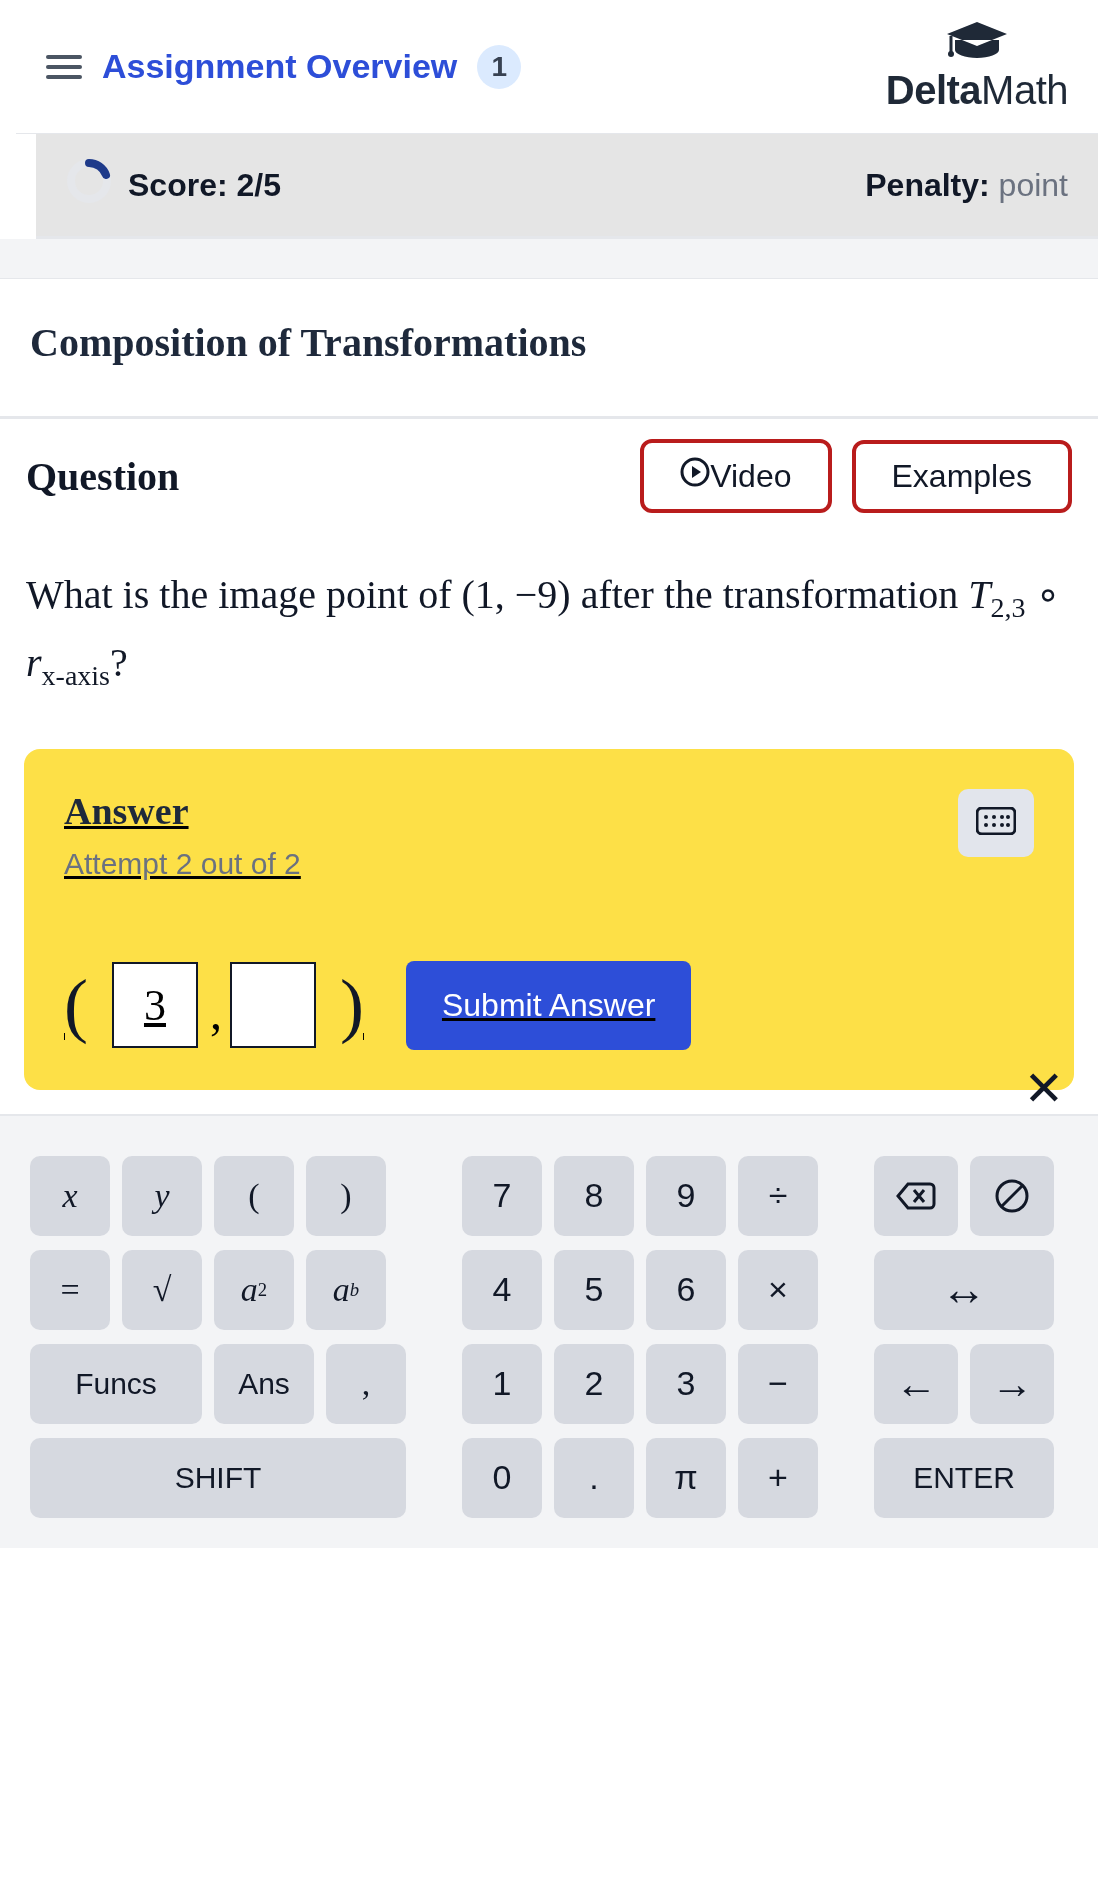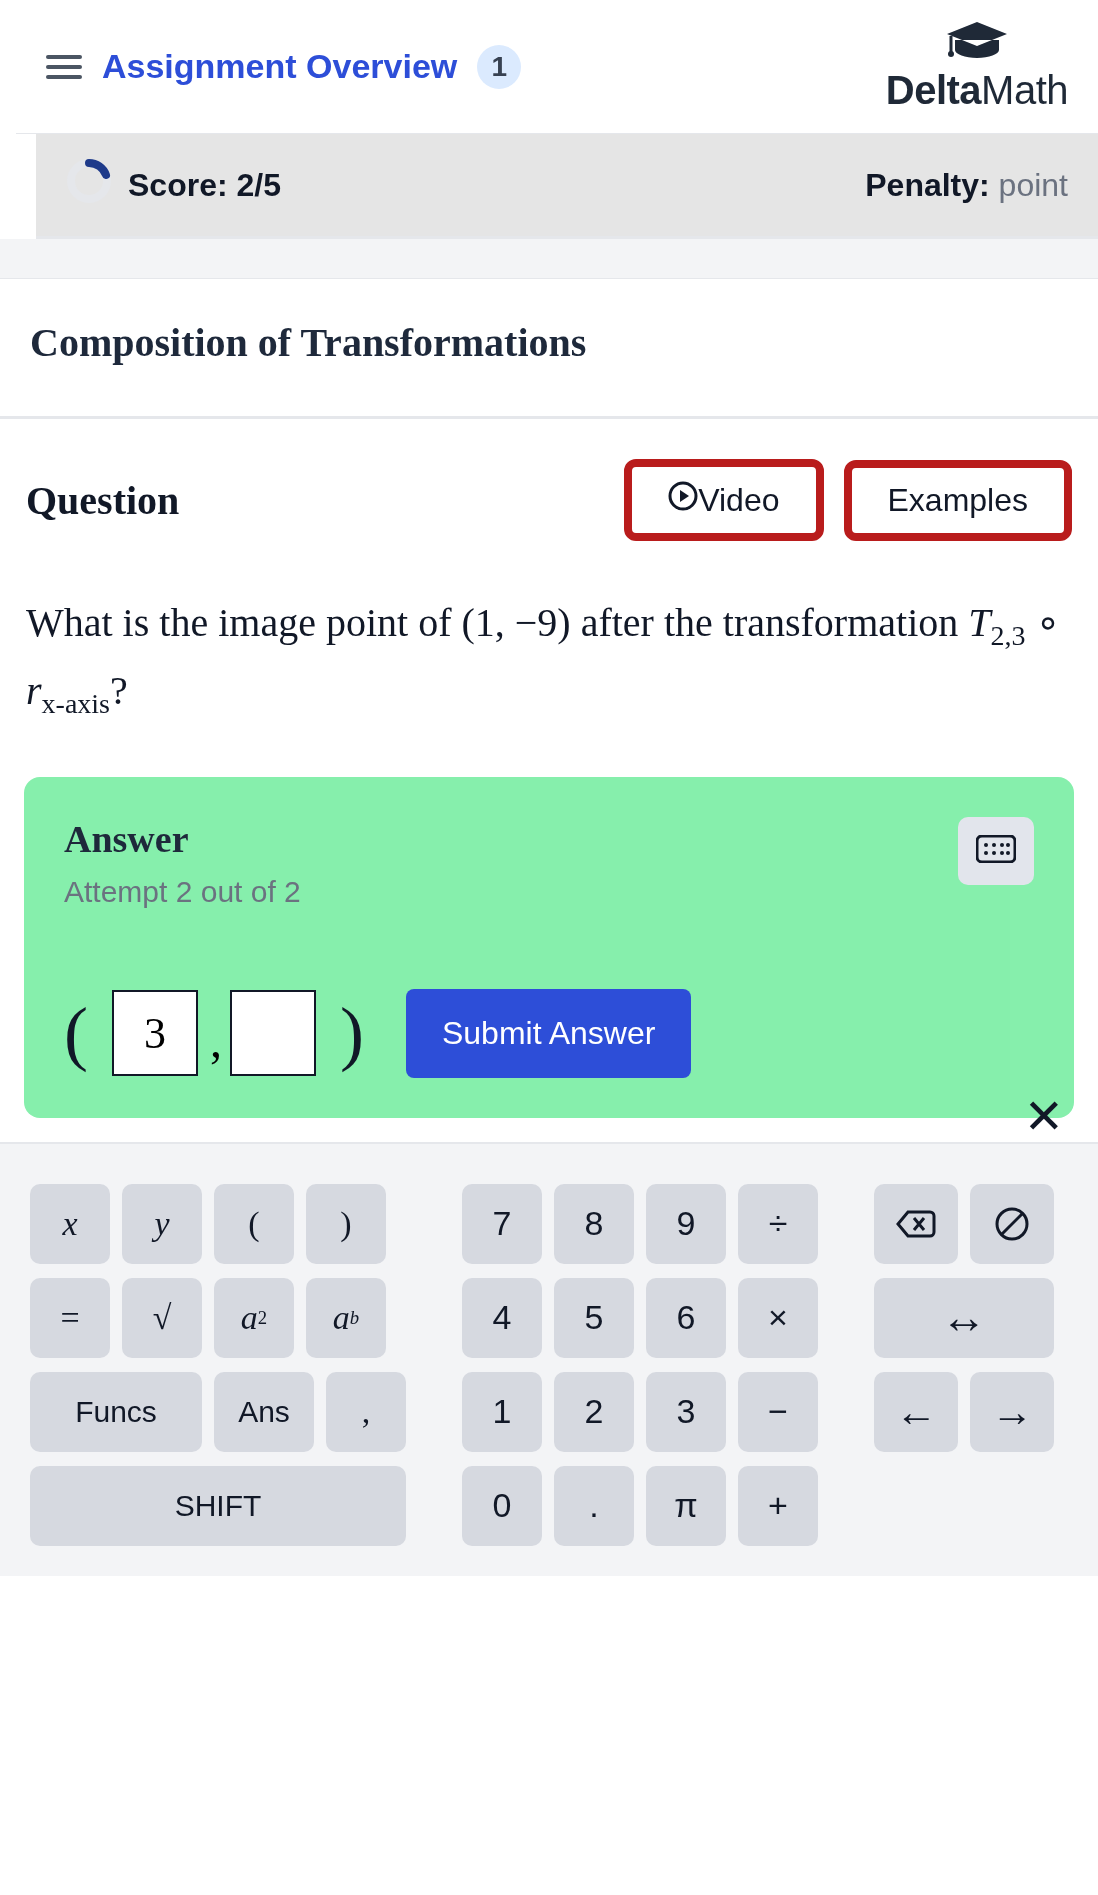--- a/index.html
+++ b/index.html
@@ -34,40 +34,41 @@
   
   .gap { height: 40px; background: #f3f4f6; border-bottom: 1px solid #e5e7eb; }
   
   .section-title {
     font-family: Georgia, 'Times New Roman', serif; font-weight: 700; font-size: 40px;
     color: #1e293b; padding: 40px 30px 50px;
   }
   .divider { height: 3px; background: #e5e7eb; }
   
   .qrow {
-    display: flex; align-items: center; padding: 40px 26px 30px; gap: 20px;
+    display: flex; align-items: center; padding: 20px 26px 30px; gap: 20px;
   }
   .qlabel { font-family: Georgia, serif; font-weight: 700; font-size: 40px; color: #111827; }
   .btn-outline {
-    border: 8px solid #b91c1c; background: #fff; border-radius: 12px;
+    border: 4px solid #b91c1c; background: #fff; border-radius: 12px;
     font-size: 32px; padding: 14px 36px; display: flex; align-items: center; gap: 0;
     color: #111827; cursor: pointer;
   }
   .btn-outline.video { margin-left: auto; }
   
   .question-text {
     font-family: Georgia, 'Times New Roman', serif; font-size: 40px; line-height: 1.6;
     padding: 20px 26px 50px; color: #111827;
   }
   .math-i { font-style: italic; font-family: 'Times New Roman', serif; }
   .math-sub { font-size: 0.7em; vertical-align: sub; }
   
   .answer-card {
-    margin: 0 24px 24px; background: #86efac; border-radius: 16px; padding: 40px;
+    margin: 0 24px 24px; background: #fde047; border-radius: 16px; padding: 40px;
     position: relative;
+    text-decoration: underline;
   }
   .answer-head { display: flex; align-items: flex-start; }
   .answer-title { font-family: Georgia, serif; font-weight: 700; font-size: 38px; color: #1e293b; }
   .kbd-btn {
     margin-left: auto; background: #e2e5ec; border-radius: 10px; width: 76px; height: 68px;
     display: flex; align-items: center; justify-content: center; cursor: pointer;
   }
   .attempt { color: #6b7280; font-size: 30px; margin-top: 14px; }
   
   .answer-input-row { display: flex; align-items: center; gap: 24px; margin-top: 80px; }
@@ -272,15 +273,18 @@
             </svg>
         </div>
       </div>
       <div class="krow">
         <div class="key full" style="font-size:46px;">↔</div>
       </div>
       <div class="krow">
         <div class="key" style="font-size:42px;">←</div>
         <div class="key" style="font-size:42px;">→</div>
       </div>
+      <div class="krow">
+        <div class="key full" style="font-family:'Segoe UI',Arial,sans-serif; font-size:30px;">ENTER</div>
+      </div>
     </div>
   </div>
 </div>
 
 </body></html>

